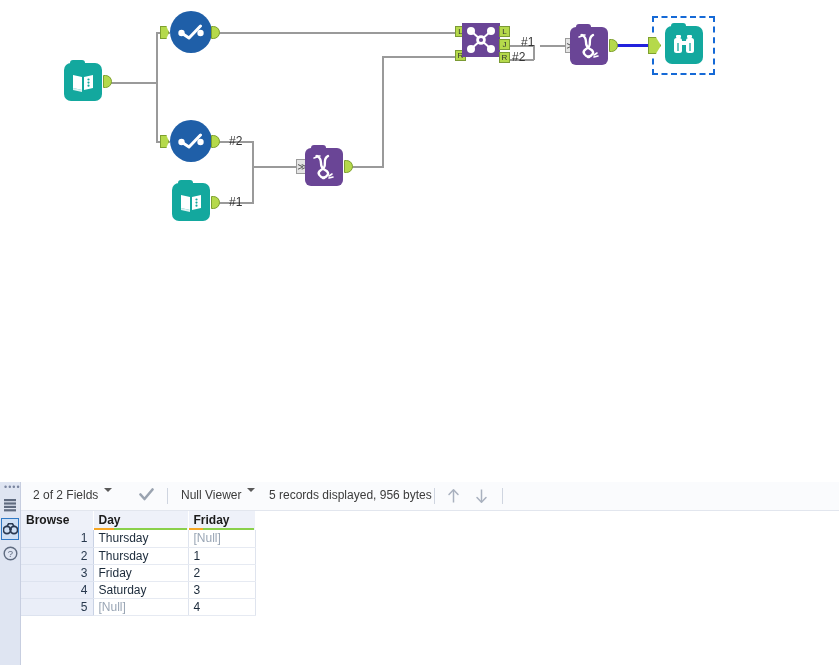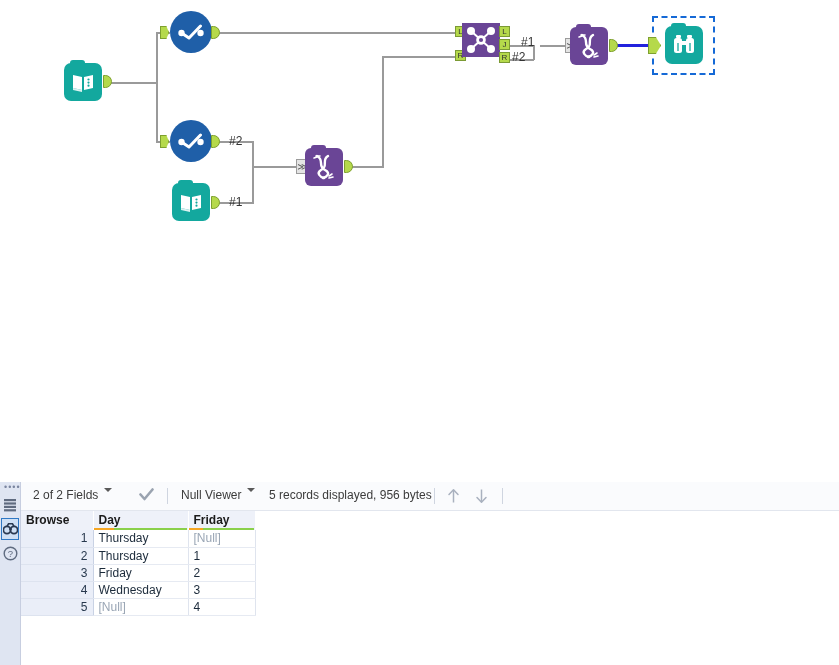--- a/index.html
+++ b/index.html
@@ -529,21 +529,21 @@
               <td class="day">Thursday</td>
               <td class="val">1</td>
             </tr>
             <tr>
               <td class="rec">3</td>
               <td class="day">Friday</td>
               <td class="val">2</td>
             </tr>
             <tr>
               <td class="rec">4</td>
-              <td class="day">Wednesday</td>
+              <td class="day">Saturday</td>
               <td class="val">3</td>
             </tr>
             <tr>
               <td class="rec">5</td>
               <td class="day nullv">[Null]</td>
               <td class="val">4</td>
             </tr>
           </tbody>
       </table>
     </div>

